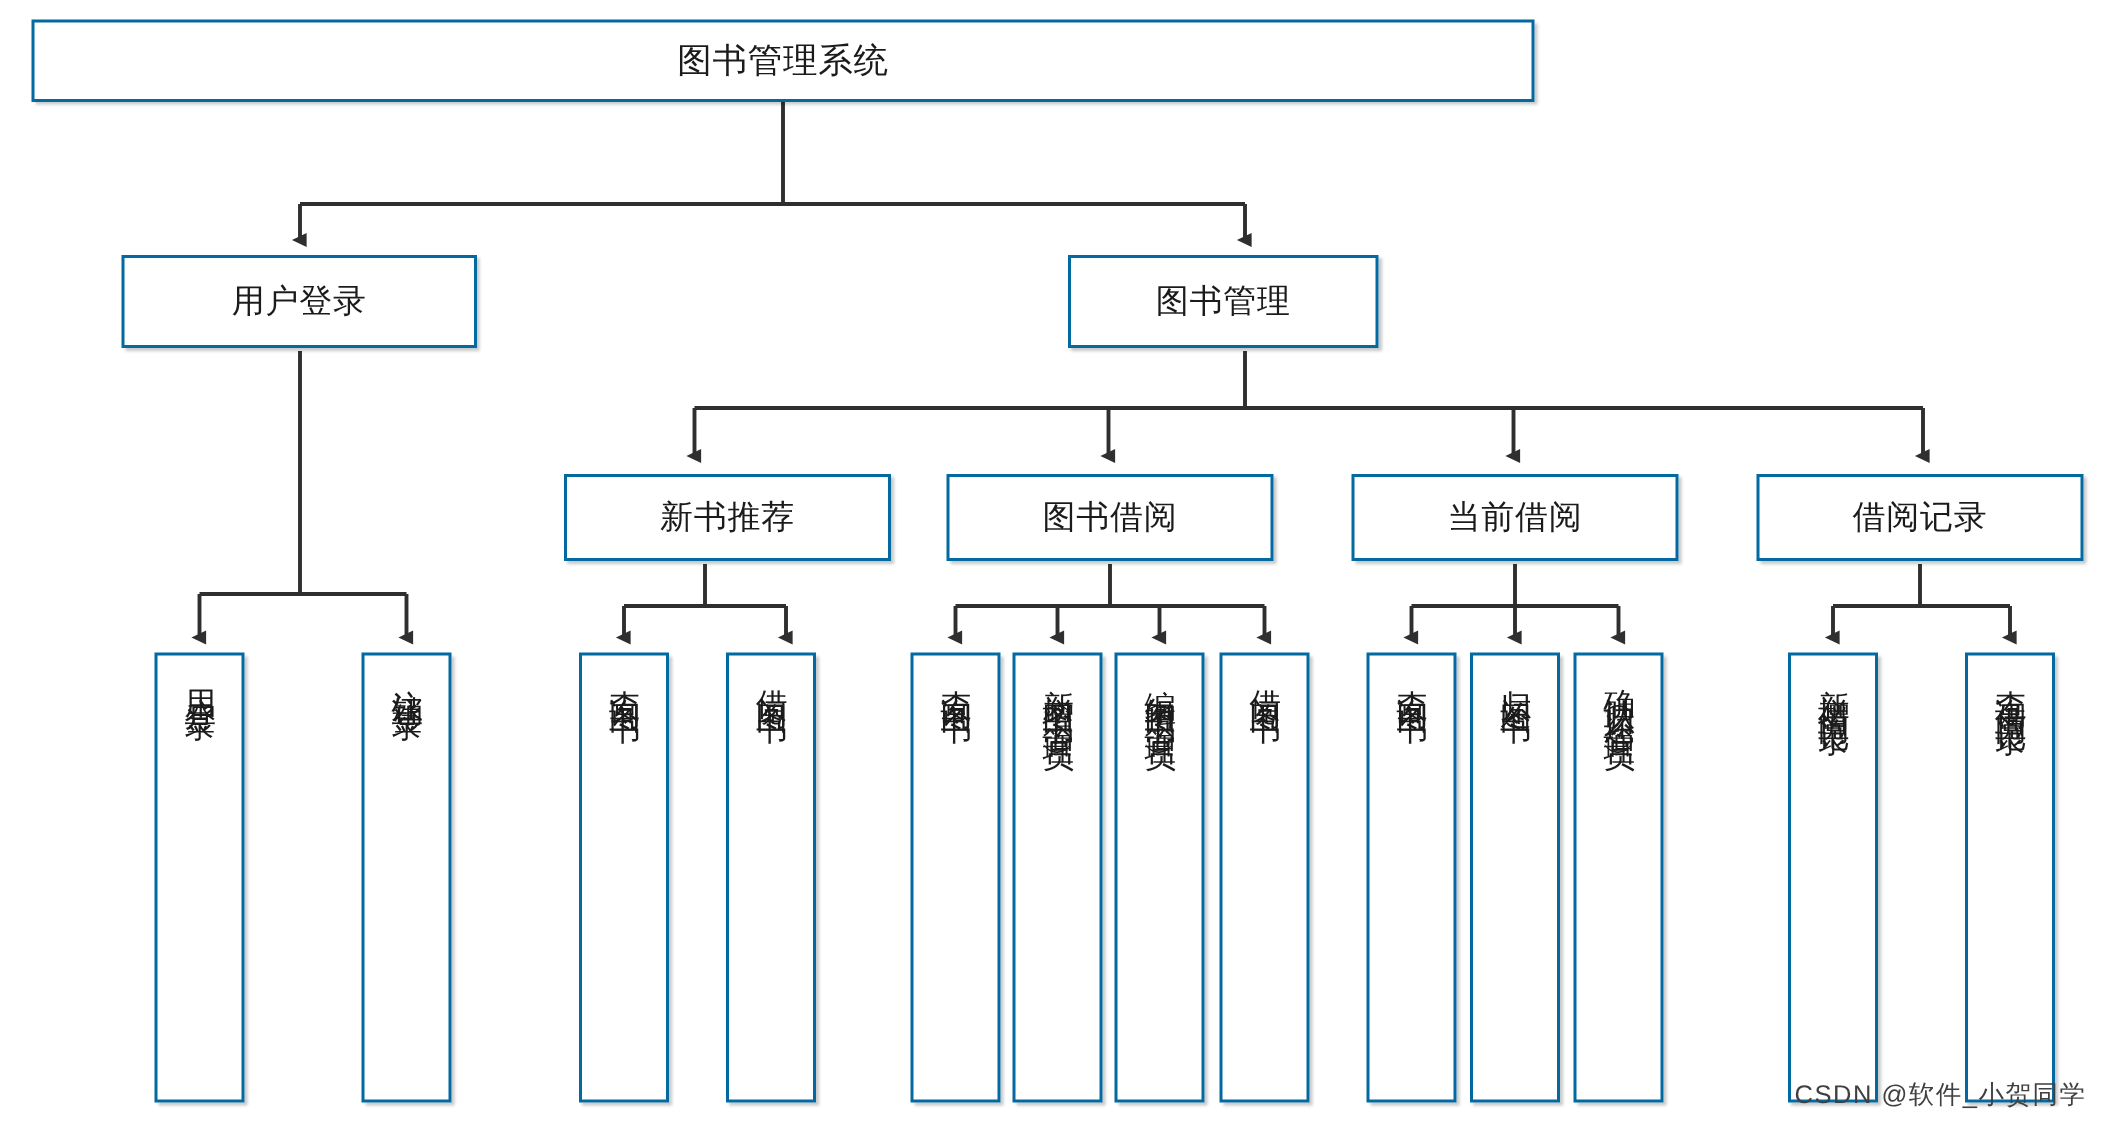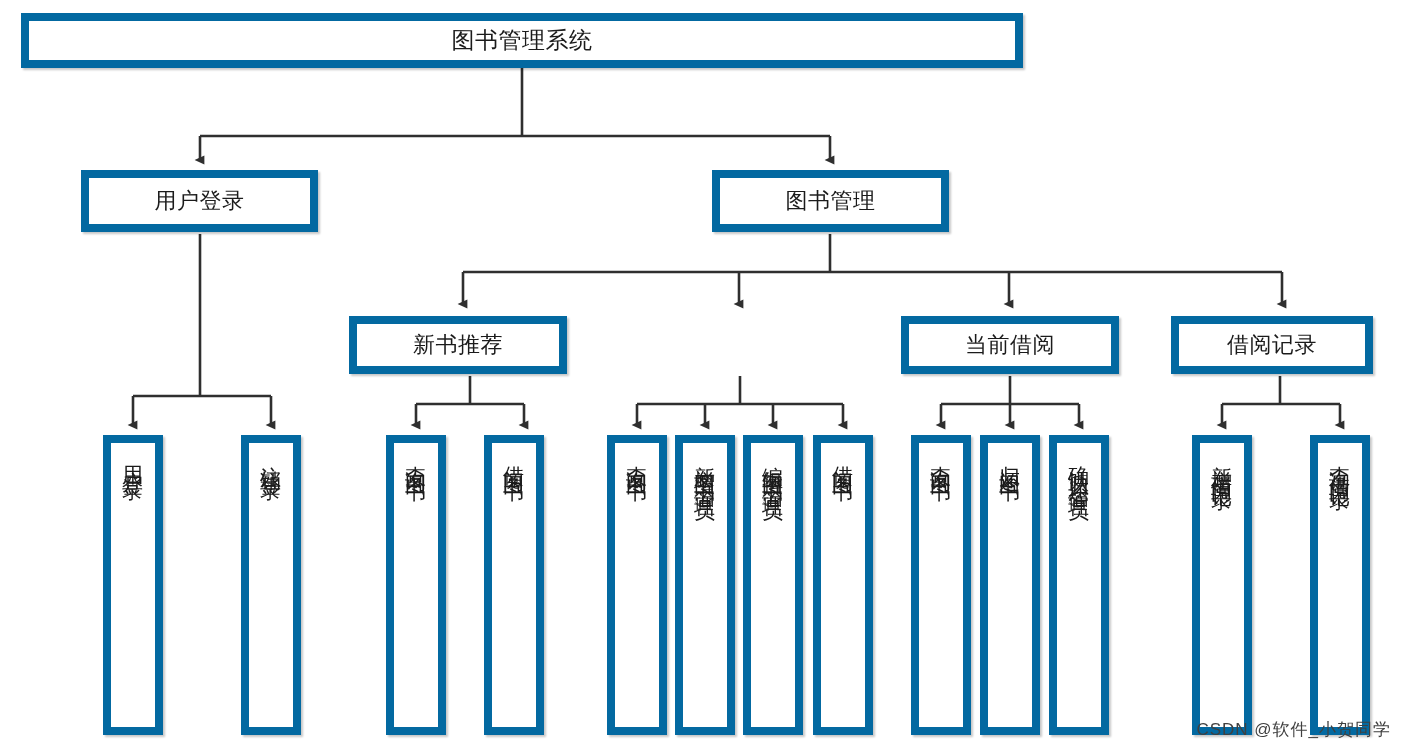--- a/index.html
+++ b/index.html
@@ -23,21 +23,21 @@
     left: 0;
     top: 0;
     width: 1405px;
     height: 747px;
     pointer-events: none;
   }
   .node {
     position: absolute;
     box-sizing: border-box;
     background: #ffffff;
-    border: 8px solid #0369a1;
+    border: 2px solid #0369a1;
     display: flex;
     align-items: center;
     justify-content: center;
     box-shadow: 2px 2px 2px rgba(0,0,0,0.22);
     z-index: 2;
   }
   .node .label {
     color: #1b1b1b;
     letter-spacing: 0.5px;
     text-align: center;
@@ -130,31 +130,34 @@
     </g>
   </svg>
 
   <div class="node root horizontal" style="left:21px; top:13px; width:1002px; height:55px;">
     <span class="label">图书管理系统</span>
   </div>
 
   <div class="node horizontal" style="left:81px; top:170px; width:237px; height:62px;">
     <span class="label">用户登录</span>
   </div>
-  <div class="node horizontal" style="left:712px; top:170px; width:237px; height:62px;">
+  <div class="node horizontal" style="left:712px; top:170px; width:207px; height:62px;">
     <span class="label">图书管理</span>
   </div>
 
-  <div class="node horizontal" style="left:349px; top:316px; width:218px; height:58px;">
+  <div class="node horizontal" style="left:376px; top:316px; width:218px; height:58px;">
     <span class="label">新书推荐</span>
+  </div>
+  <div class="node horizontal" style="left:631px; top:316px; width:218px; height:58px;">
+    <span class="label">图书借阅</span>
   </div>
   <div class="node horizontal" style="left:901px; top:316px; width:218px; height:58px;justify-content:center;">
     <span class="label">当前借阅</span>
   </div>
-  <div class="node horizontal" style="left:1171px; top:316px; width:202px; height:58px;">
+  <div class="node horizontal" style="left:1171px; top:316px; width:218px; height:58px;">
     <span class="label">借阅记录</span>
   </div>
 
   <div class="node vertical" style="left:103px; top:435px; width:60px; height:300px;">
     <span class="label">用户登录</span>
   </div>
   <div class="node vertical" style="left:241px; top:435px; width:60px; height:300px;">
     <span class="label">注销登录</span>
   </div>
 

